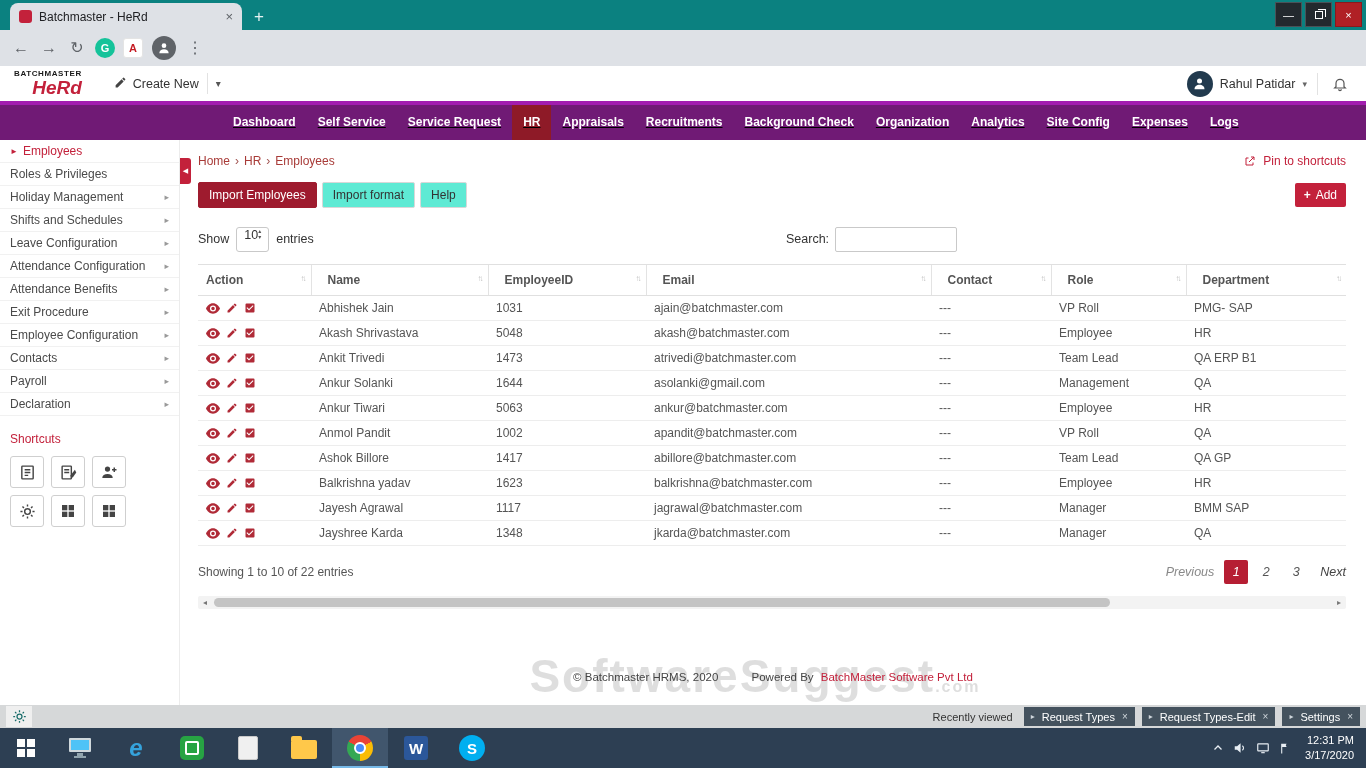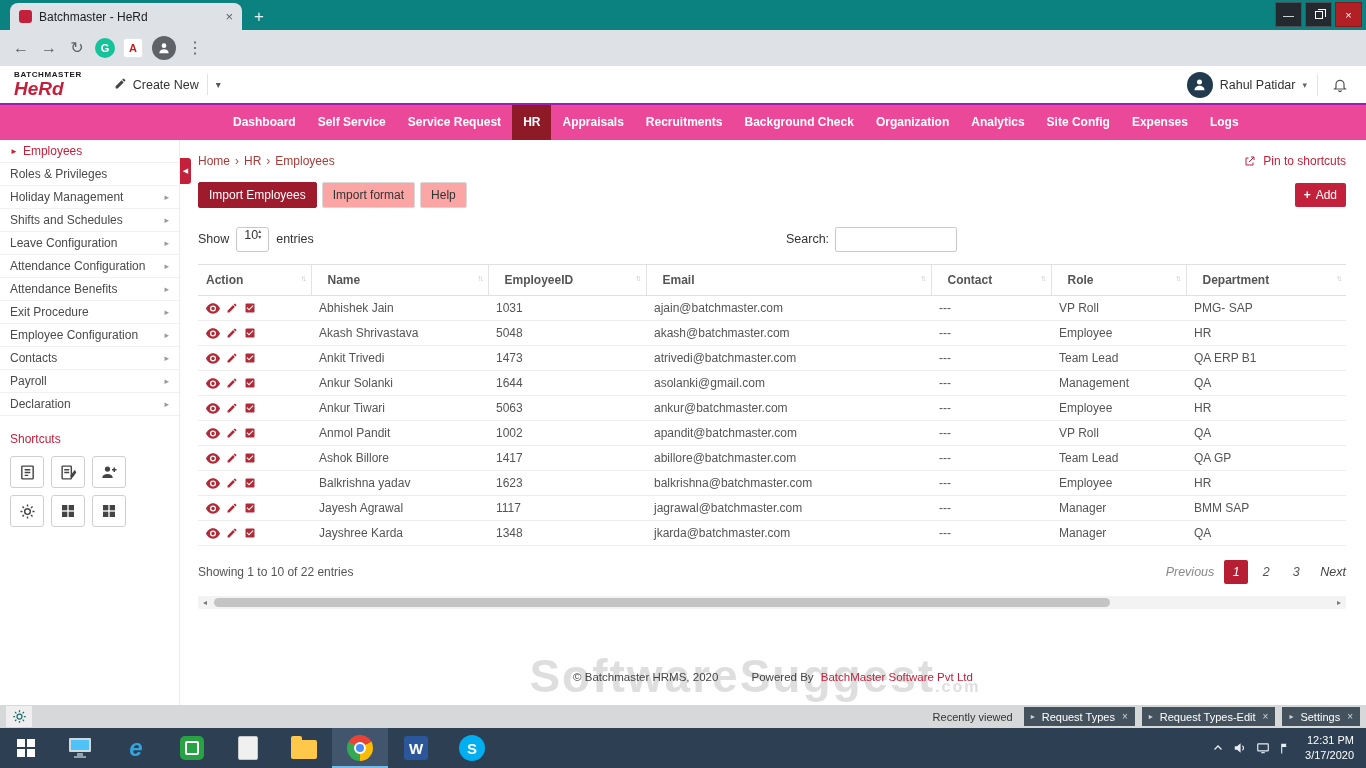--- a/index.html
+++ b/index.html
@@ -25,36 +25,36 @@
 .tb-icon{color:#5f6368;font-size:16px;width:26px;text-align:center;line-height:1;}
 .omnibox{flex:1;height:28px;background:#fff;border-radius:14px;display:flex;align-items:center;gap:8px;padding:0 12px;margin:0 6px;}
 .url{flex:1;font-size:13px;color:#202124;white-space:nowrap;overflow:hidden;}
 .omnibox .tb-icon{width:auto;}
 .ext-icon{width:20px;height:20px;border-radius:50%;display:flex;align-items:center;justify-content:center;font-size:11px;font-weight:bold;margin:0 3px;}
 .ext-icon.grammarly{background:#15c39a;color:#fff;}
 .ext-icon.adobe{background:#fff;color:#c51c24;border-radius:3px;border:1px solid #e4e4e4;}
 .profile-btn{width:24px;height:24px;border-radius:50%;background:#5f6368;display:flex;align-items:center;justify-content:center;margin:0 4px;flex:0 0 24px;}
 
 
-.app-header{height:39px;flex:0 0 39px;background:#fff;border-bottom:2px solid #a21caf;display:flex;align-items:center;padding:0 14px;}
+.app-header{height:39px;flex:0 0 39px;background:#fff;border-bottom:4px solid #a21caf;display:flex;align-items:center;padding:0 14px;text-align:right;}
 .logo{display:flex;flex-direction:column;line-height:1;margin-right:24px;}
 .logo-top{font-size:8px;font-weight:bold;letter-spacing:.6px;color:#1a1a1a;}
 .logo-main{font-size:19px;font-weight:bold;font-style:italic;color:#c3213b;}
 .create-new{display:flex;align-items:center;gap:6px;font-size:12.5px;color:#333;padding:5px 8px;}
 .cn-caret{color:#555;font-size:10px;padding:5px 8px;border-left:1px solid #e2e2e2;}
 .header-right{margin-left:auto;display:flex;align-items:center;gap:10px;}
 .user-chip{display:flex;align-items:center;gap:7px;}
 .avatar{width:26px;height:26px;border-radius:50%;background:#223a4e;display:flex;align-items:center;justify-content:center;flex:0 0 26px;}
 .user-name{font-size:12.5px;color:#333;}
 .user-chip .caret{font-size:9px;color:#666;}
 .hdr-divider{width:1px;height:22px;background:#e2e2e2;}
 .bell{padding:0 4px;display:flex;align-items:center;}
 
 
-.main-nav{height:35px;flex:0 0 35px;background:#ec4899;display:flex;padding-left:222px;}
+.main-nav{height:35px;flex:0 0 35px;background:#701a75;display:flex;padding-left:222px;text-decoration:underline;}
 .nav-item{color:#fff;font-size:12px;font-weight:bold;line-height:35px;padding:0 11px;white-space:nowrap;}
 .nav-item.active{background:#8e1a27;}
 
 
 .body-row{flex:1;display:flex;position:relative;background:#fff;min-height:0;}
 .sidebar{width:180px;flex:0 0 180px;background:#fff;border-right:1px solid #ececec;font-size:12px;}
 .side-item{display:flex;align-items:center;gap:5px;padding:4px 10px;border-bottom:1px solid #f1f1f1;color:#4a4a4a;}
 .side-item.active{color:#c3213b;}
 .side-item .marker{font-size:8px;color:#c3213b;}
 .side-item .arrow{margin-left:auto;font-size:9px;color:#999;}
@@ -63,21 +63,21 @@
 .shortcut-btn{width:34px;height:32px;background:#fff;border:1px solid #cfcfcf;border-radius:3px;display:flex;align-items:center;justify-content:center;}
 .collapse-tab{position:absolute;left:180px;top:18px;width:11px;height:26px;background:#c3213b;color:#fff;font-size:7px;display:flex;align-items:center;justify-content:center;border-radius:0 3px 3px 0;z-index:5;}
 
 
 .main{flex:1;position:relative;padding:14px 20px 0 18px;min-width:0;}
 .crumb-row{display:flex;align-items:center;font-size:12px;}
 .crumb{color:#a83b38;}
 .crumb-sep{color:#a0524f;margin:0 5px;}
 .pin-link{margin-left:auto;display:flex;gap:6px;align-items:center;color:#c3213b;font-size:12px;}
 .tabs-row{display:flex;align-items:center;gap:5px;margin-top:14px;}
-.btn{font-size:12px;padding:5px 10px;border:1px solid #d8d8d8;background:#fca5a5;color:#333;border-radius:2px;white-space:nowrap;}
+.btn{font-size:12px;padding:5px 10px;border:1px solid #d8d8d8;background:#5eead4;color:#333;border-radius:2px;white-space:nowrap;}
 .btn.primary-dark{background:#9e1b2e;border-color:#9e1b2e;color:#fff;}
 .btn-add{margin-left:auto;background:#c3213b;color:#fff;font-size:12px;padding:5px 9px;border-radius:2px;display:flex;gap:5px;align-items:center;}
 .btn-add .plus{font-weight:bold;}
 .controls-row{margin-top:18px;position:relative;height:26px;display:flex;align-items:center;font-size:12.5px;color:#333;}
 .show-select{display:inline-flex;align-items:flex-start;border:1px solid #c9c9c9;border-radius:3px;height:25px;padding:0 7px;margin:0 7px;}
 .updown{display:flex;flex-direction:column;font-size:6px;color:#555;line-height:1.1;}
 .search-group{position:absolute;left:588px;display:flex;align-items:center;gap:6px;}
 .search-input{width:122px;height:25px;border:1px solid #c9c9c9;border-radius:2px;padding:0 6px;font-size:12px;font-family:"Liberation Sans",sans-serif;}
 
 .emp-table{border-collapse:collapse;margin-top:12px;width:100%;table-layout:fixed;}

